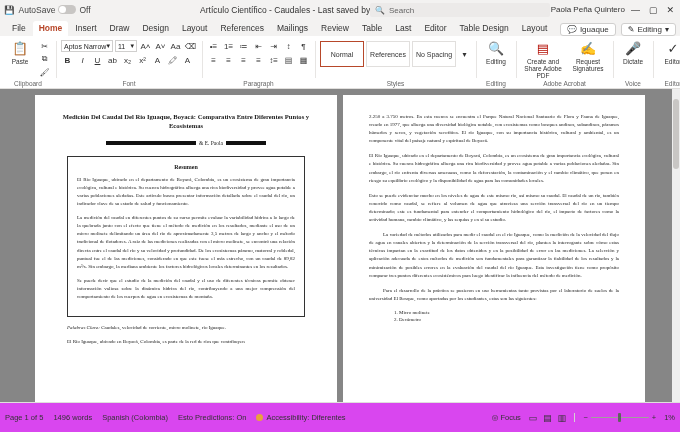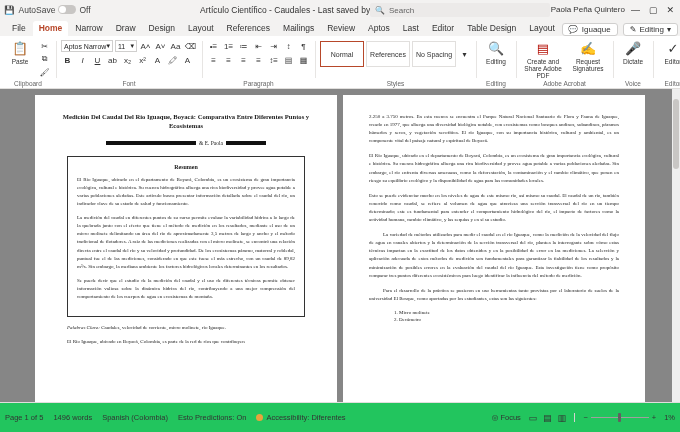--- a/index.html
+++ b/index.html
@@ -105,21 +105,21 @@
   .p { font-size:5px; line-height:1.62; text-align:justify; margin:0 0 6px; }
   .kw { font-size:5px; margin:8px 6px 0; }
   .kw i{ font-style:italic; }
   .tail { font-size:5px; margin:9px 6px 0; text-align:justify; }
   .page.right .p { margin-bottom:7px; }
   .olist { font-size:5px; margin:4px 0 0 30px; padding:0; }
   .olist li{ margin-bottom:2px; }
 
   
   .statusbar{
-    height:30px; background:#22c55e; border-top:1px solid #e1dfdd;
+    height:30px; background:#d946ef; border-top:1px solid #e1dfdd;
     display:flex; align-items:center; font-size:7.5px; color:#333; padding:12px 5px; gap:10px;
   }
   .sb-right{ margin-left:auto; display:flex; align-items:center; gap:8px; }
   .zoomslider{ display:flex; align-items:center; gap:3px; }
   .track{ width:58px;height:1px;background:#a19f9d; position:relative; }
   .track::after{content:"";position:absolute;left:27px;top:-4px;width:3px;height:9px;background:#616161;border-radius:1px;}
   .viewicons{display:flex;gap:6px;font-size:9px;}
   .acc-warn{display:flex;align-items:center;gap:3px;}
   .dot{width:7px;height:7px;border-radius:50%;background:#e8a33d;display:inline-block;}
   .sep{width:1px;height:9px;background:#d4d2d0;}
@@ -158,28 +158,28 @@
         <span>—</span>
         <span>▢</span>
         <span>✕</span>
       </span>
     </div>
   </div>
 
   <div class="ribbon-tabs">
     <div class="rtab">File</div>
     <div class="rtab active">Home</div>
-    <div class="rtab">Narrow</div>
+    <div class="rtab">Insert</div>
     <div class="rtab">Draw</div>
     <div class="rtab">Design</div>
     <div class="rtab">Layout</div>
     <div class="rtab">References</div>
     <div class="rtab">Mailings</div>
     <div class="rtab">Review</div>
-    <div class="rtab">Aptos</div>
+    <div class="rtab">Table</div>
     <div class="rtab">Last</div>
     <div class="rtab">Editor</div>
     <div class="rtab">Table Design</div>
     <div class="rtab">Layout</div>
     <div class="tabs-right">
       <div class="pill">
         <span>💬</span>
         <span>Iguaque</span>
       </div>
       <div class="pill editing">

